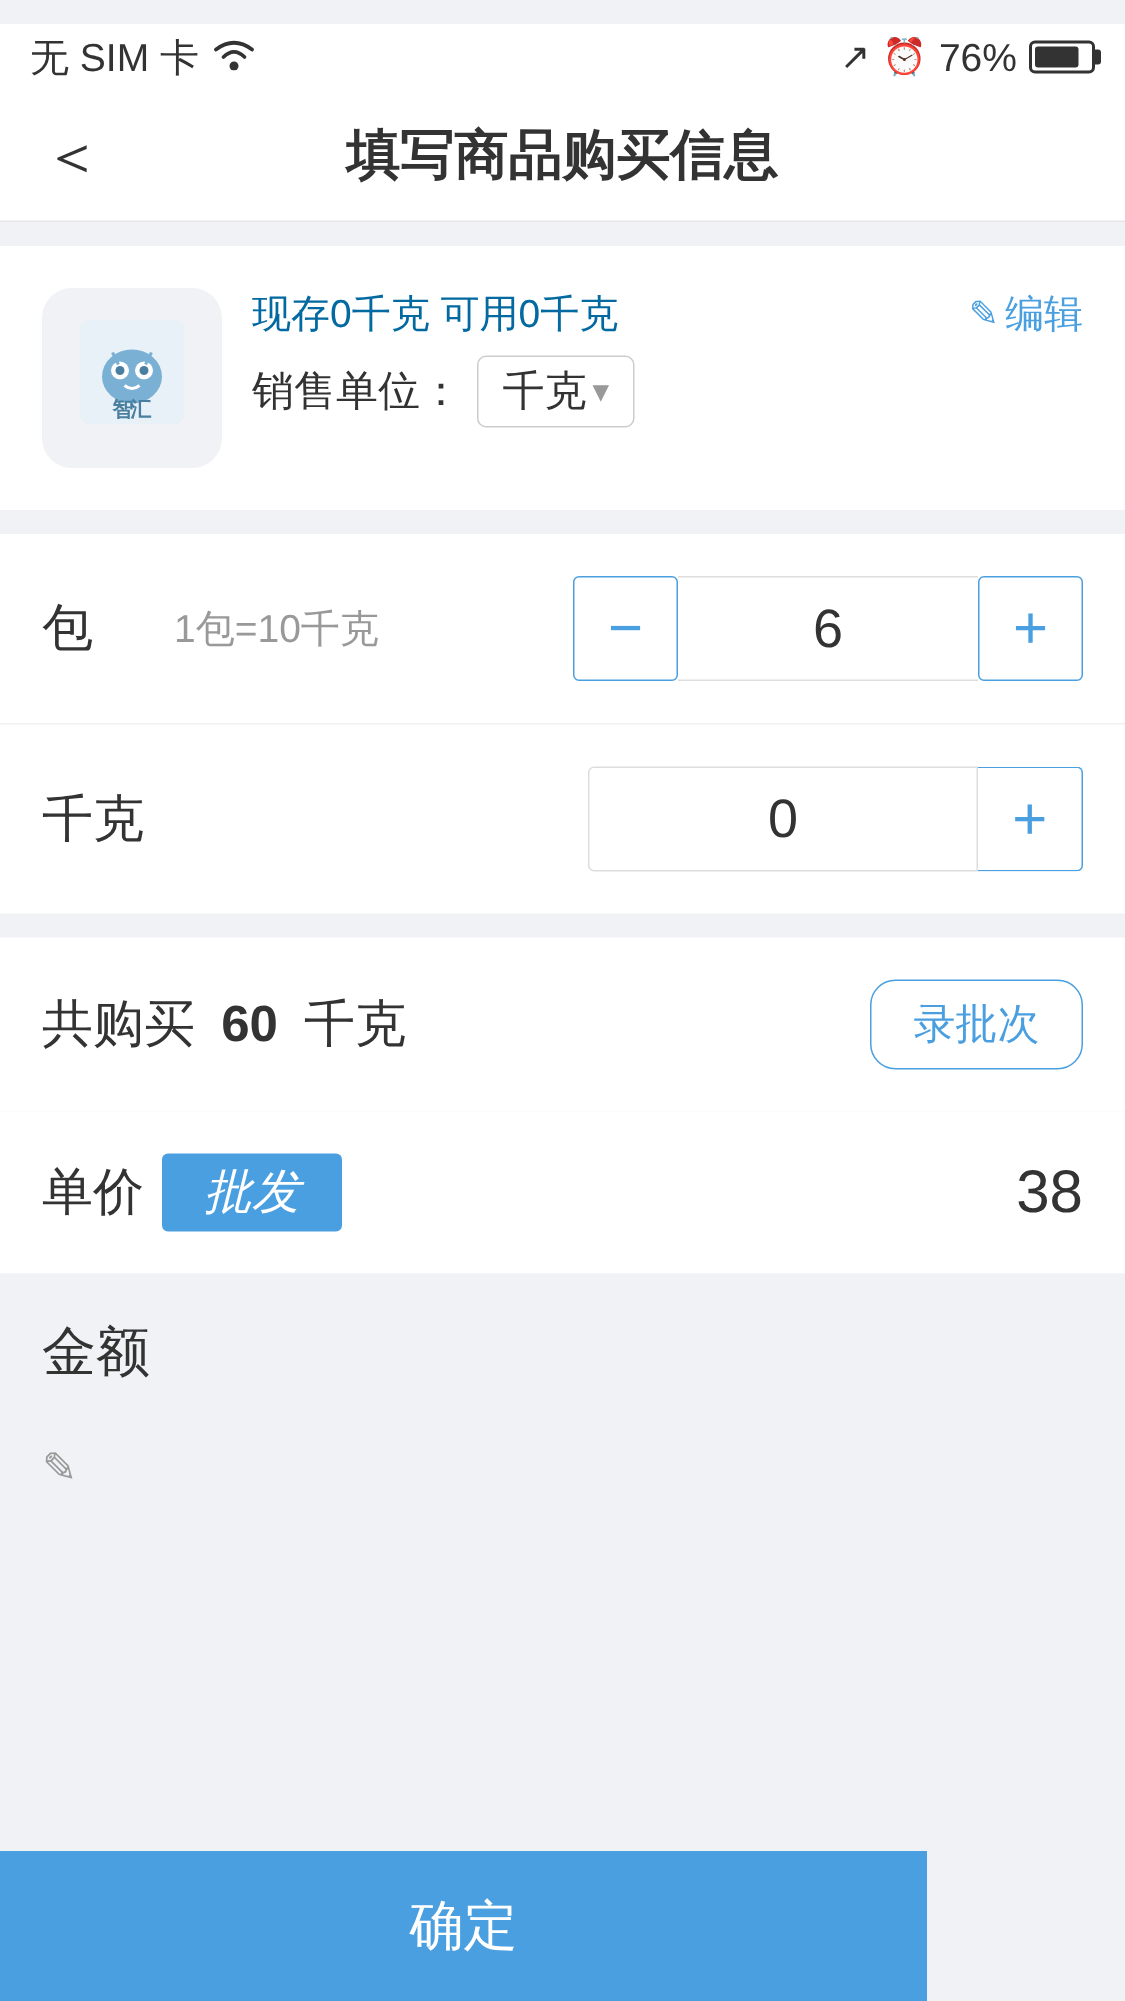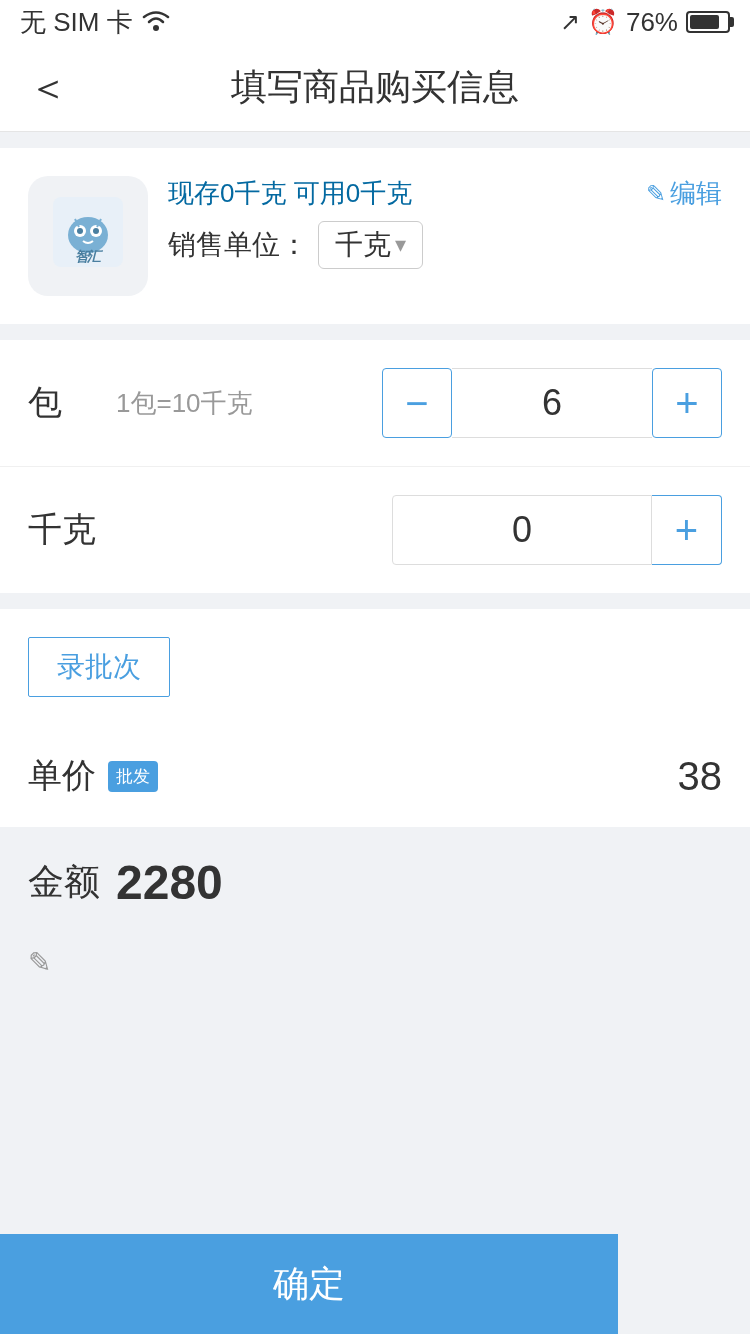--- a/index.html
+++ b/index.html
@@ -18,20 +18,21 @@
     .status-bar {
       width: 750px;
       height: 44px;
       background: #fff;
       display: flex;
       align-items: center;
       justify-content: space-between;
       padding: 0 20px;
       font-size: 28px;
       color: #333;
+      margin-top: 16px;
     }
     .status-left { display: flex; align-items: center; gap: 8px; font-size: 26px; }
     .status-center { font-size: 30px; font-weight: 500; }
     .status-right { display: flex; align-items: center; gap: 8px; font-size: 26px; }
     .battery-icon {
       display: inline-block;
       width: 44px;
       height: 22px;
       border: 2px solid #333;
       border-radius: 4px;
@@ -71,21 +72,21 @@
     }
     .nav-back {
       position: absolute;
       left: 28px;
       font-size: 40px;
       color: #333;
       cursor: pointer;
     }
     .nav-title {
       font-size: 36px;
-      font-weight: 400;
+      font-weight: 700;
       color: #333;
     }
 
     
     .product-card {
       background: #fff;
       padding: 28px 28px 28px 28px;
       display: flex;
       align-items: flex-start;
       gap: 20px;
@@ -93,21 +94,20 @@
     }
     .product-thumb {
       width: 120px;
       height: 120px;
       background: #f0f2f5;
       border-radius: 20px;
       display: flex;
       align-items: center;
       justify-content: center;
       flex-shrink: 0;
-      font-style: italic;
     }
     .product-info { flex: 1; }
     .product-name {
       font-size: 32px;
       color: #333;
       font-weight: 500;
       margin-bottom: 10px;
     }
     .product-stock {
       font-size: 26px;
@@ -247,21 +247,21 @@
     }
     .summary-text span {
       color: #333;
       font-weight: 500;
     }
     .batch-btn {
       border: 1px solid #4a9fe0;
       color: #4a9fe0;
       font-size: 28px;
       padding: 10px 28px;
-      border-radius: 2px;
+      border-radius: 17px;
       background: #fff;
       cursor: pointer;
     }
 
     
     .price-section {
       background: #fff;
       padding: 28px 28px;
     }
     .price-row {
@@ -274,23 +274,24 @@
       align-items: center;
       gap: 12px;
     }
     .price-label {
       font-size: 34px;
       color: #333;
     }
     .price-tag {
       background: #4a9fe0;
       color: #fff;
-      font-size: 17px;
-      padding: 4px 8px;
+      font-size: 32px;
+      padding: 4px 28px;
       border-radius: 4px;
+      font-style: italic;
     }
     .price-ref-btn {
       border: 1px solid #e67e22;
       color: #e67e22;
       font-size: 28px;
       padding: 6px 18px;
       border-radius: 6px;
       background: #fff;
       cursor: pointer;
       display: flex;
@@ -434,37 +435,41 @@
     <span class="qty-label">千克</span>
     <span style="flex:1;"></span>
     <div class="qty-control">
       <input class="qty-input2" type="text" value="0" style="">
       <button class="qty-btn2">+</button>
     </div>
   </div>
 </div>
 
 <div class="summary-row">
+  <div class="summary-text">
+    <span>共购买</span>
+    <span style="font-weight:600; margin: 0 8px;">60</span>
+    <span>千克</span>
+  </div>
   <button class="batch-btn">录批次</button>
 </div>
 
 <div class="price-section">
   <div class="price-row">
     <div class="price-left">
       <span class="price-label">单价</span>
       <span class="price-tag">批发</span>
     </div>
     <span class="price-value">38</span>
   </div>
 </div>
 
 <div class="amount-section">
   <div class="amount-row">
     <span class="amount-label">金额</span>
-    <span class="amount-value">2280</span>
   </div>
   <div class="remark-row">
     <span class="pencil-icon">✎</span>
   </div>
 </div>
 
 <div class="spacer"></div>
 
 <button class="confirm-btn">确定</button>
 

